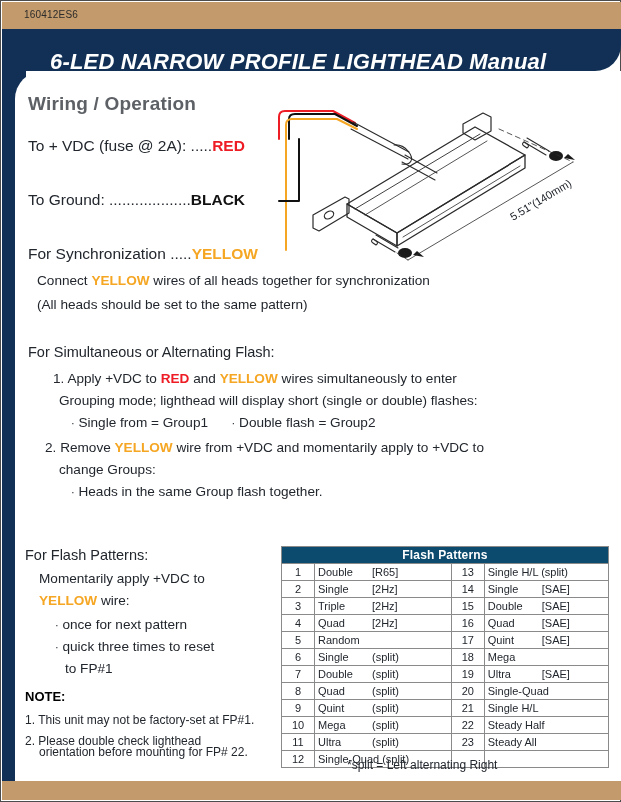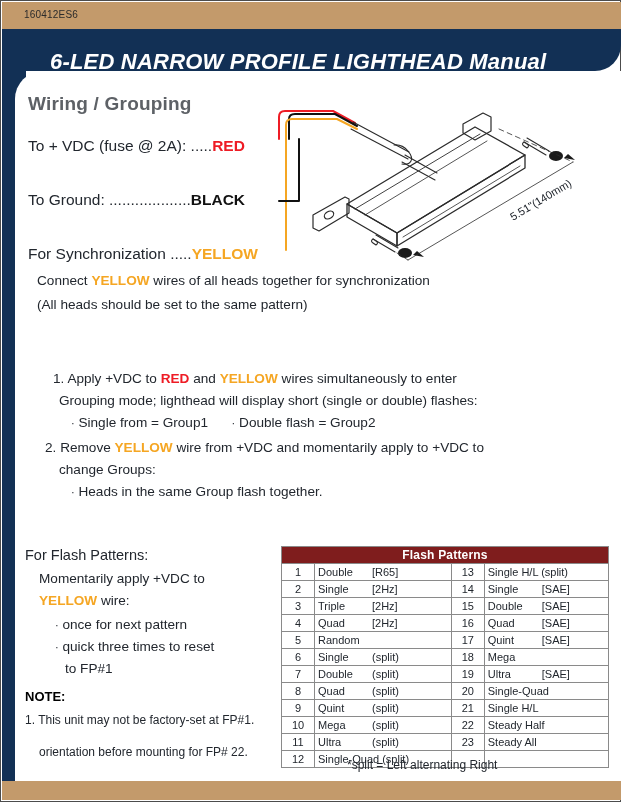--- a/index.html
+++ b/index.html
@@ -80,21 +80,21 @@
     font-size:11px;color:#22272e;
     background:#ffffff;
   }
   .fp-table td,.fp-table th{
     border:1px solid #8a8a8a;
     padding:1px 3px;
     height:14px;
     line-height:13px;
   }
   .fp-head{
-    background:#7f1d1d;color:#ffffff;
+    background:#0c4a6e;color:#ffffff;
     font-size:12px;font-weight:bold;
     text-align:center;letter-spacing:.2px;
     border:1px solid #8a8a8a;
   }
   .fp-num{width:26px;text-align:center;}
   .fp-name{padding-left:6px;}
   .fp-name .nm{display:inline-block;min-width:54px;}
   .fp-name .tag{display:inline-block;}
   .fp-note{
     position:absolute;left:305px;top:757px;
@@ -112,21 +112,21 @@
 
   <div class="code-strip"></div>
   <div class="code-text">160412ES6</div>
 
   <div class="header-band"></div>
   <div class="header-title">6-LED NARROW PROFILE LIGHTHEAD Manual</div>
 
   <div class="left-rail"></div>
   <div class="content-panel"></div>
 
-  <div class="section-head" style="left:27px;top:92px;">Wiring / Grouping</div>
+  <div class="section-head" style="left:27px;top:92px;">Wiring / Operation</div>
 
   <div class="t h1line" style="left:27px;top:136px;">
     <span>To + VDC (fuse @ 2A): .....</span><span class="red">RED</span>
   </div>
 
   <div class="t h1line" style="left:27px;top:190px;">
     <span>To Ground: ...................</span><span class="blk">BLACK</span>
   </div>
 
   <div class="t body14" style="left:36px;top:272px;">
@@ -194,20 +194,21 @@
         <g stroke="#2b2b2b" stroke-width="0.8">
           <path d="M222 24 L296 57" stroke-dasharray="5,4"></path>
           <path d="M296 57 L131 155"></path>
           <path d="M120 148 L131 155" stroke-dasharray="5,4"></path>
         </g>
       </g>
       <text x="236" y="116" font-family="Liberation Sans, sans-serif" font-size="11" fill="#22272e" transform="rotate(-31 236 116)">5.51"(140mm)</text>
     </svg>
   </div>
 
+  <div class="t body14" style="left:27px;top:343px;font-size:14.5px;">For Simultaneous or Alternating Flash:</div>
 
   <div class="t body14" style="left:44px;top:370px;margin-left:8px;">
     <span>1.</span>
     <span>Apply +VDC to </span><span class="red">RED</span><span> and </span><span class="yel">YELLOW</span><span> wires simultaneously to enter</span>
   </div>
   <div class="t body14" style="left:58px;top:392px;">Grouping mode; lighthead will display short (single or double) flashes:</div>
   <div class="t body14" style="left:70px;top:414px;">
     <span class="bullet">·</span>
     <span>Single from = Group1</span>
     <span style="display:inline-block;width:16px;"></span>
@@ -235,20 +236,21 @@
     <span>once for next pattern</span>
   </div>
   <div class="t body14" style="left:54px;top:638px;">
     <span class="bullet">·</span>
     <span>quick three times to reset</span>
   </div>
   <div class="t body14" style="left:64px;top:660px;">to FP#1</div>
 
   <div class="t" style="left:24px;top:688px;font-size:13px;font-weight:bold;color:#000000;">NOTE:</div>
   <div class="t" style="left:24px;top:712px;font-size:12px;">1. This unit may not be factory-set at FP#1.</div>
+  <div class="t" style="left:24px;top:733px;font-size:12px;">2. Please double check lighthead</div>
   <div class="t" style="left:38px;top:744px;font-size:12px;">orientation before mounting for FP# 22.</div>
 
   <table class="fp-table">
     <thead>
       <tr>
         <th class="fp-head" colspan="4">Flash Patterns</th>
       </tr>
     </thead>
     <tbody id="fp-body">
         <tr>

